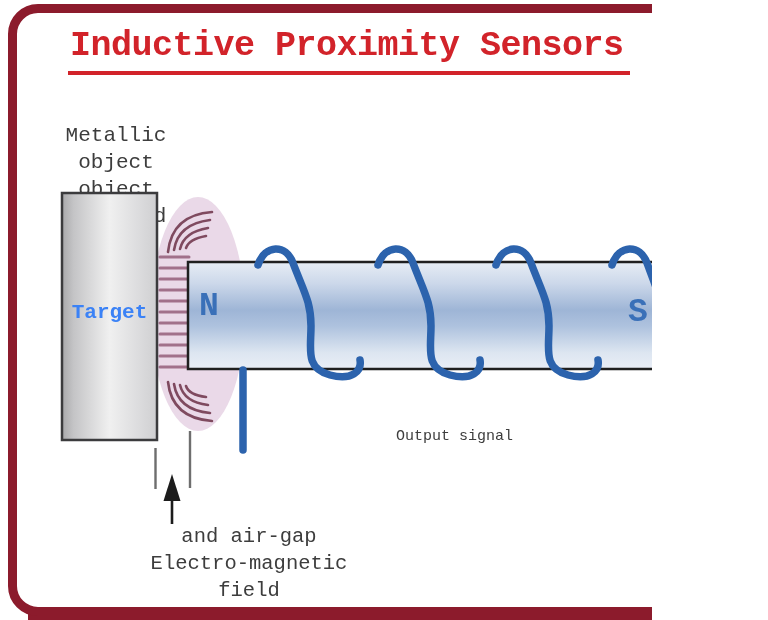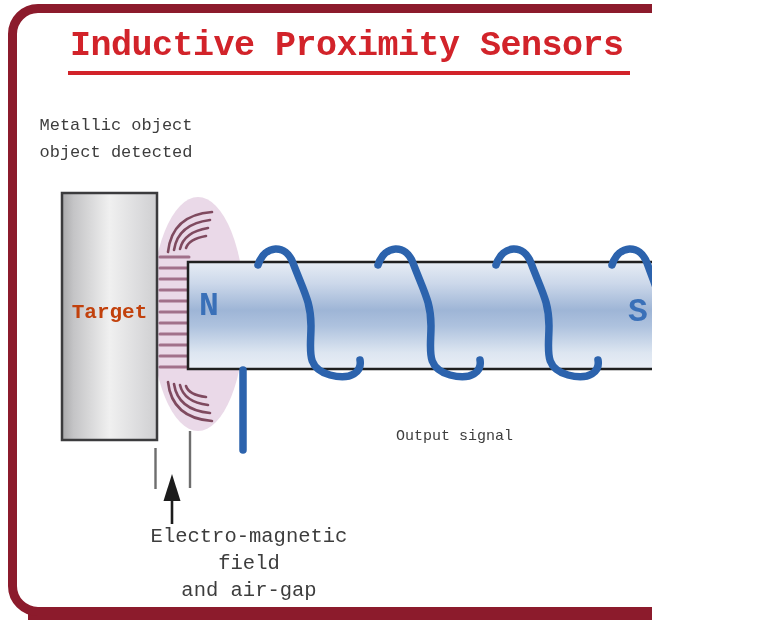--- a/index.html
+++ b/index.html
@@ -13,22 +13,22 @@
   }
   .bottom-strip{
     position:absolute;left:28px;top:612px;width:740px;height:8px;background:var(--frame_border);
   }
   .title{
     position:absolute;left:68px;top:26px;
     font-size:35px;font-weight:bold;letter-spacing:-0.5px;color:var(--title);
     border-bottom:4px solid var(--title);padding:0 6px 5px 2px;white-space:nowrap;
   }
   .lbl{position:absolute;color:var(--body_text);}
-  .metallic{left:28px;top:112px;width:176px;text-align:center;font-size:17px;line-height:27px;}
-  .target-lbl{left:62px;top:301px;width:95px;text-align:center;font-size:21px;font-weight:bold;color:#c2410c;}
+  .metallic{left:28px;top:122px;width:176px;text-align:center;font-size:21px;line-height:27px;}
+  .target-lbl{left:62px;top:301px;width:95px;text-align:center;font-size:21px;font-weight:bold;color:#3b82f6;}
   .pole{font-size:33px;font-weight:bold;color:var(--pole_text);}
   .pole-n{left:199px;top:288px;}
   .pole-s{left:628px;top:294px;}
   .output{left:396px;top:428px;font-size:15px;}
   .fieldlbl{left:138px;top:523px;width:222px;text-align:center;font-size:20.5px;line-height:27px;}
   .website{left:391px;top:569px;font-size:19px;color:var(--website);letter-spacing:0.2px;}
   svg{position:absolute;left:0;top:0;}
   .blob{fill:var(--field_fill);}
   .farc{stroke:var(--field_arc);stroke-width:2.6;fill:none;stroke-linecap:round;}
   .fdash{stroke:var(--field_dash);stroke-width:3;stroke-linecap:round;}
@@ -122,18 +122,18 @@
       <polygon class="arrow-head" points="172,474 163.5,501 180.5,501"></polygon>
     </g>
   </svg>
 
   <div class="lbl target-lbl">Target</div>
   <div class="lbl pole pole-n">N</div>
   <div class="lbl pole pole-s">S</div>
   <div class="lbl output">Output signal</div>
 
   <div class="lbl fieldlbl">
+    <div>and air-gap</div>
     <div>Electro-magnetic field</div>
-    <div>and air-gap</div>
   </div>
 
 
 </div>
 
 </body></html>

